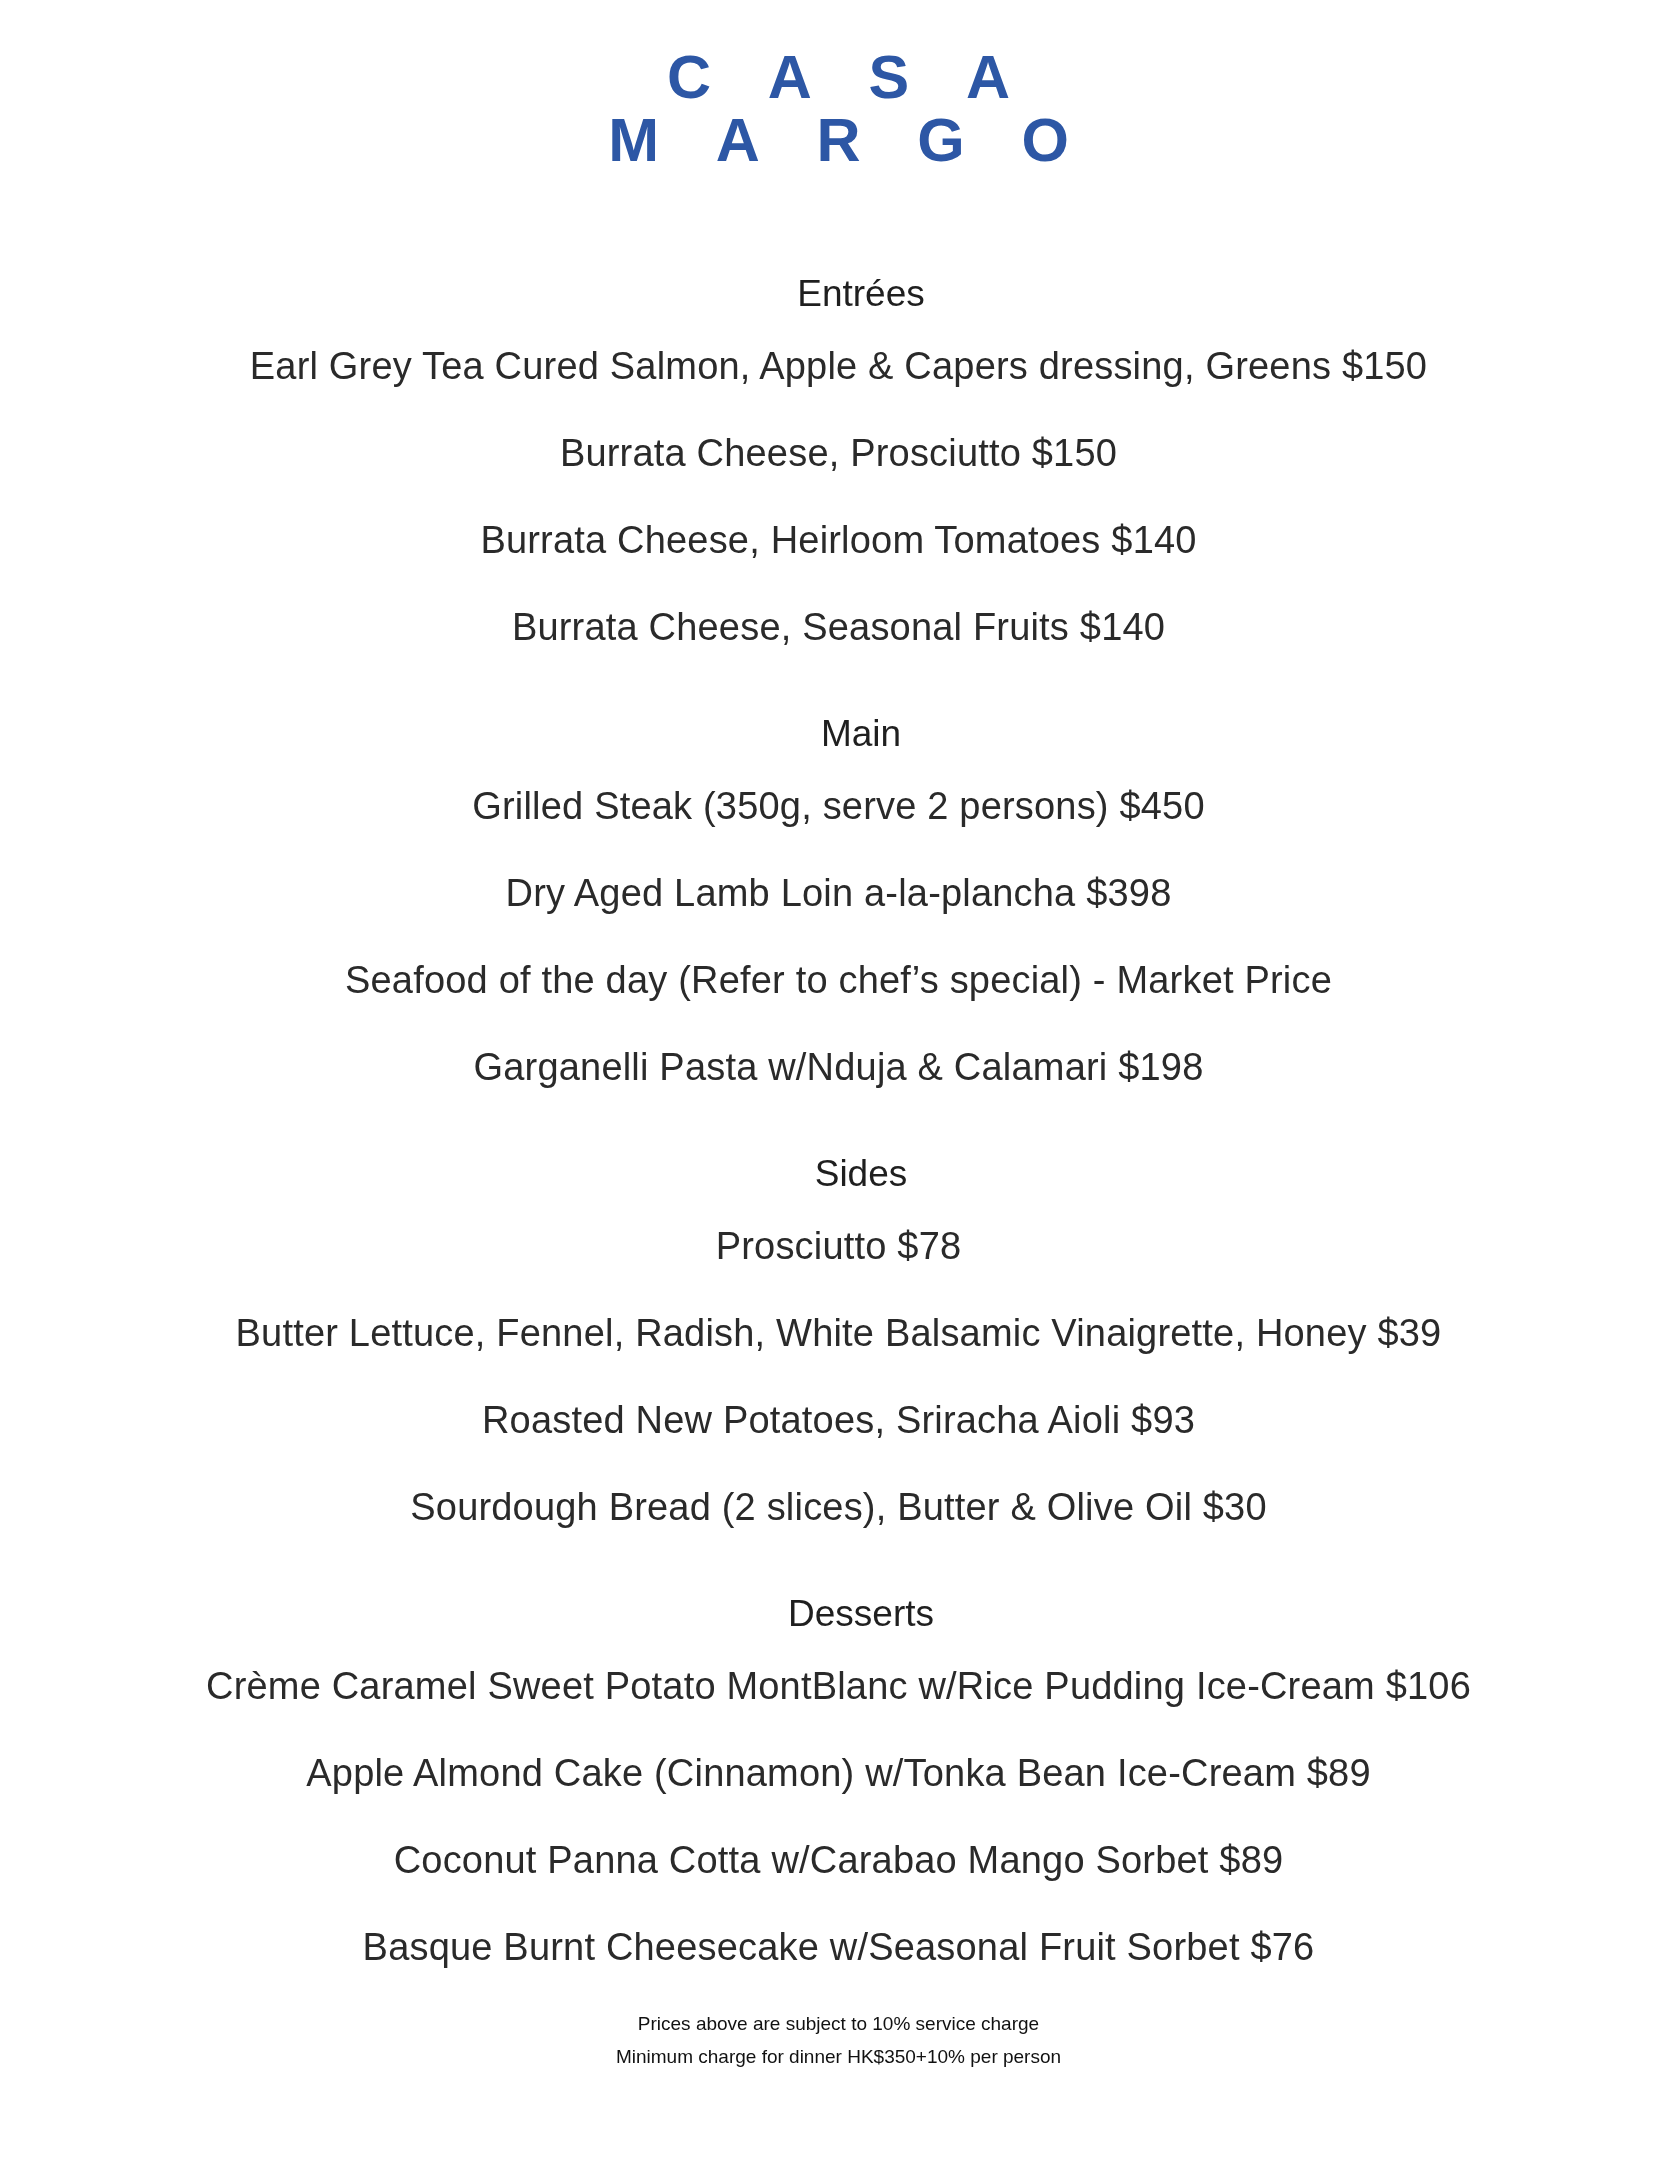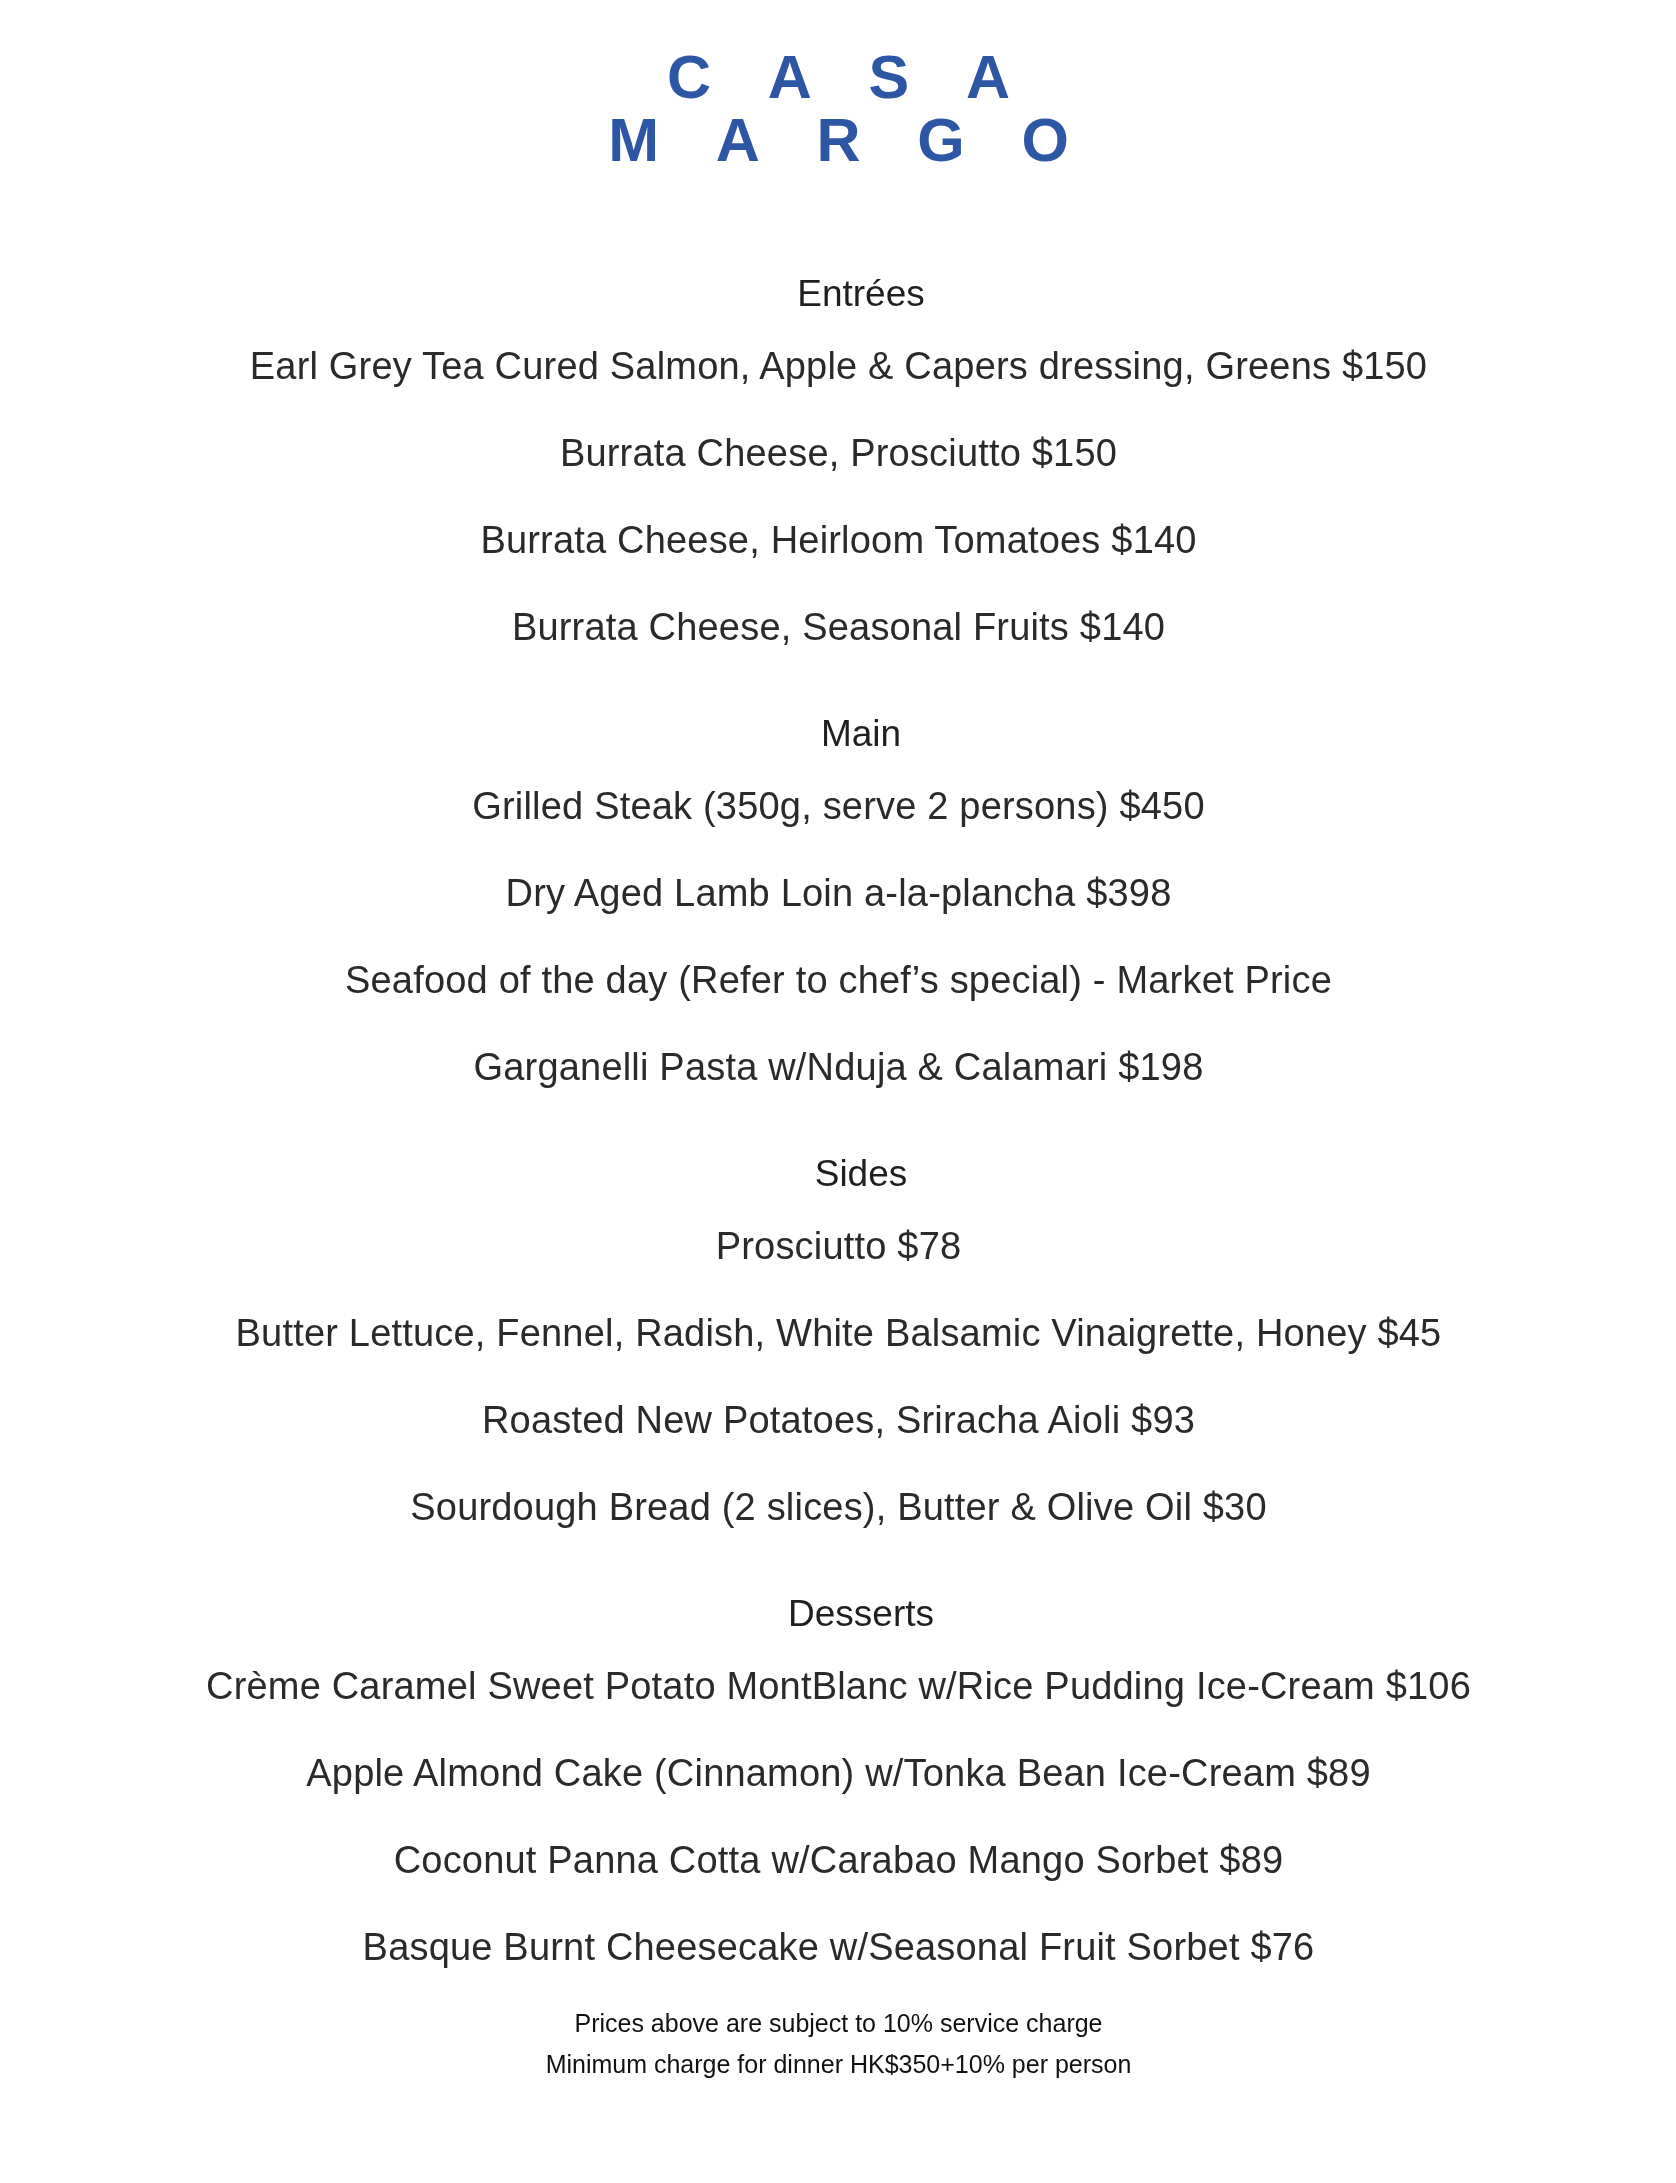--- a/index.html
+++ b/index.html
@@ -57,24 +57,24 @@
   .section-heading + .menu-item {
     margin-top: 31px;
   }
   
   .page-footer {
     margin-top: 40px;
     text-align: center;
     color: #111111;
   }
   .footer-line {
-    font-size: 25px;
+    font-size: 19px;
     line-height: 33px;
     font-weight: 400;
-    margin: 8px;
+    margin: 0;
   }
 </style>
 </head>
 <body>
 
 <div class="page">
 
   <header class="logo">
     <div class="logo-line">CASA</div>
     <div class="logo-line">MARGO</div>
@@ -94,21 +94,21 @@
       <h2 class="section-heading">Main</h2>
       <p class="menu-item">Grilled Steak (350g, serve 2 persons) $450</p>
       <p class="menu-item">Dry Aged Lamb Loin a-la-plancha $398</p>
       <p class="menu-item">Seafood of the day (Refer to chef’s special) - Market Price</p>
       <p class="menu-item">Garganelli Pasta w/Nduja &amp; Calamari $198</p>
     </section>
 
     <section class="menu-section">
       <h2 class="section-heading">Sides</h2>
       <p class="menu-item">Prosciutto $78</p>
-      <p class="menu-item">Butter Lettuce, Fennel, Radish, White Balsamic Vinaigrette, Honey $45</p>
+      <p class="menu-item">Butter Lettuce, Fennel, Radish, White Balsamic Vinaigrette, Honey $39</p>
       <p class="menu-item">Roasted New Potatoes, Sriracha Aioli $93</p>
       <p class="menu-item">Sourdough Bread (2 slices), Butter &amp; Olive Oil $30</p>
     </section>
 
     <section class="menu-section">
       <h2 class="section-heading">Desserts</h2>
       <p class="menu-item">Crème Caramel Sweet Potato MontBlanc w/Rice Pudding Ice-Cream $106</p>
       <p class="menu-item">Apple Almond Cake (Cinnamon) w/Tonka Bean Ice-Cream $89</p>
       <p class="menu-item">Coconut Panna Cotta w/Carabao Mango Sorbet $89</p>
       <p class="menu-item">Basque Burnt Cheesecake w/Seasonal Fruit Sorbet $76</p>

